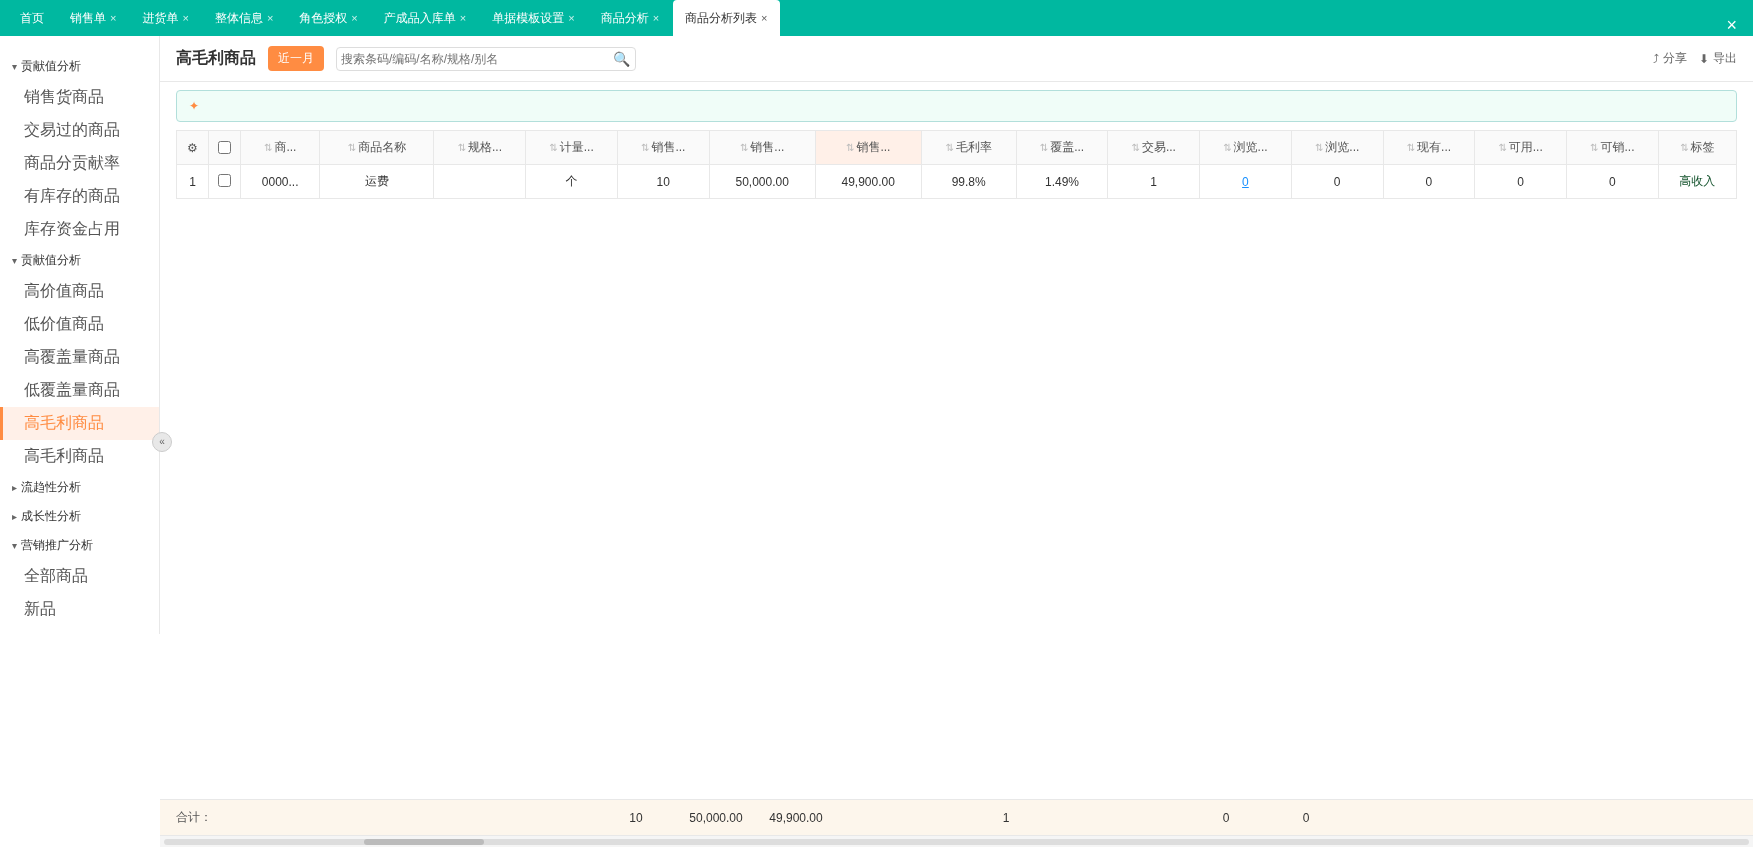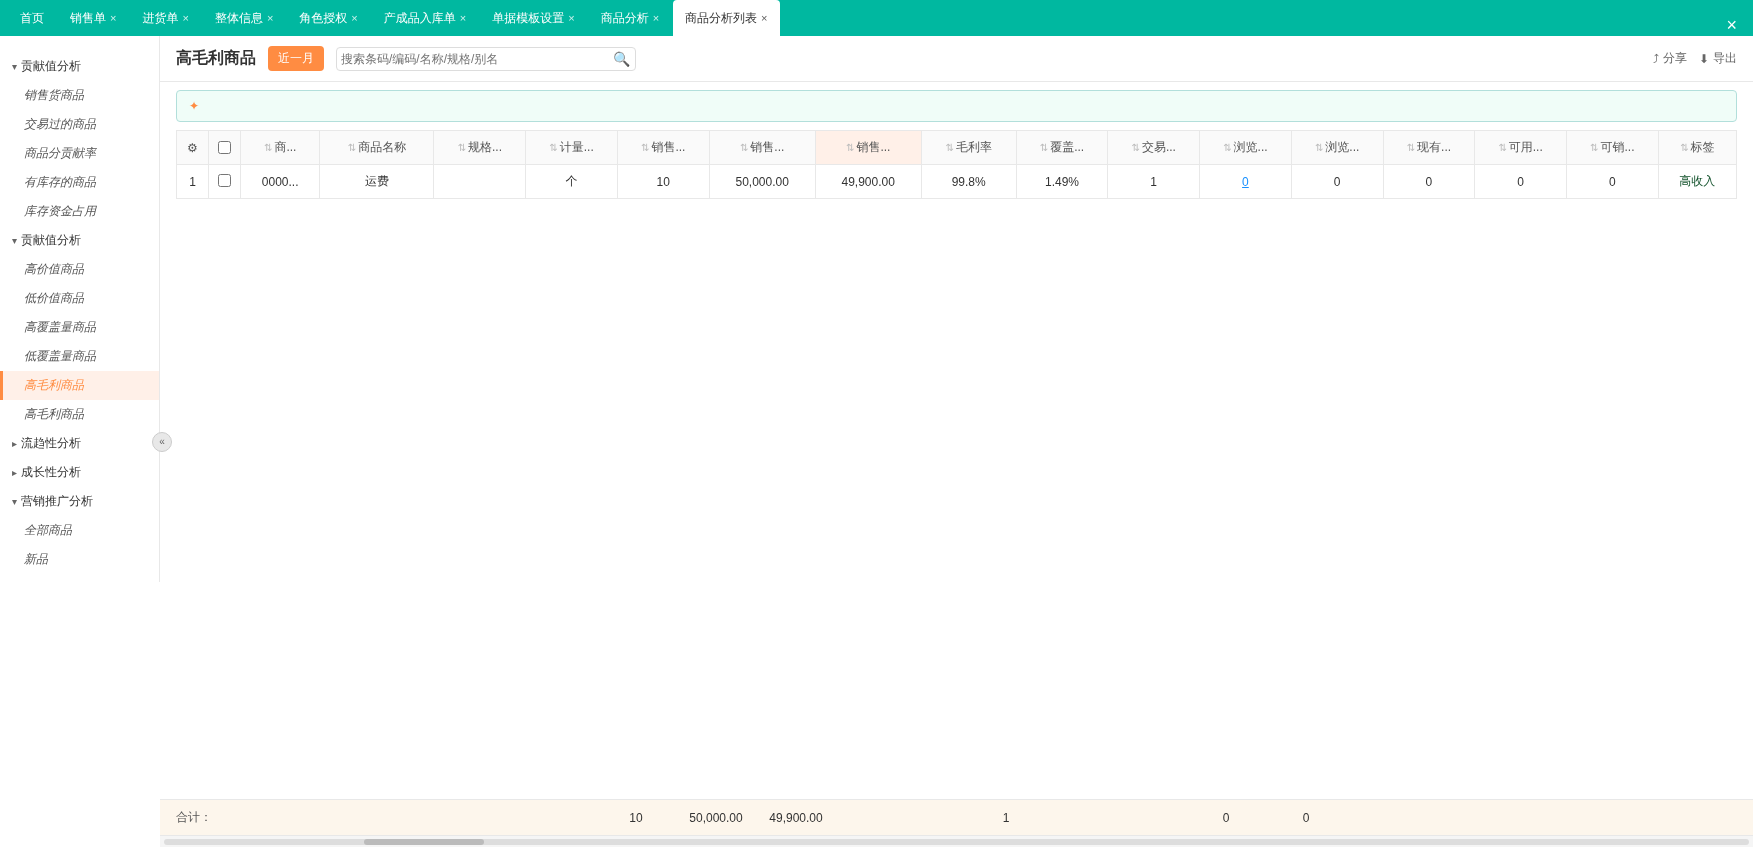--- a/index.html
+++ b/index.html
@@ -68,22 +68,21 @@
       color: #333;
       font-size: 12px;
       cursor: pointer;
       gap: 4px;
     }
     .chevron { font-size: 10px; color: #666; }
     .sidebar-item {
       padding: 6px 12px 6px 24px;
       color: #555;
       cursor: pointer;
-      font-size: 12px;
-      font-style: italic;
+      font-size: 16px;
     }
     .sidebar-item.active {
       background: #fff0e8;
       color: #ff8c42;
       border-left: 3px solid #ff8c42;
       padding-left: 21px;
     }
     .sidebar-collapse-btn {
       position: absolute;
       right: -12px;

